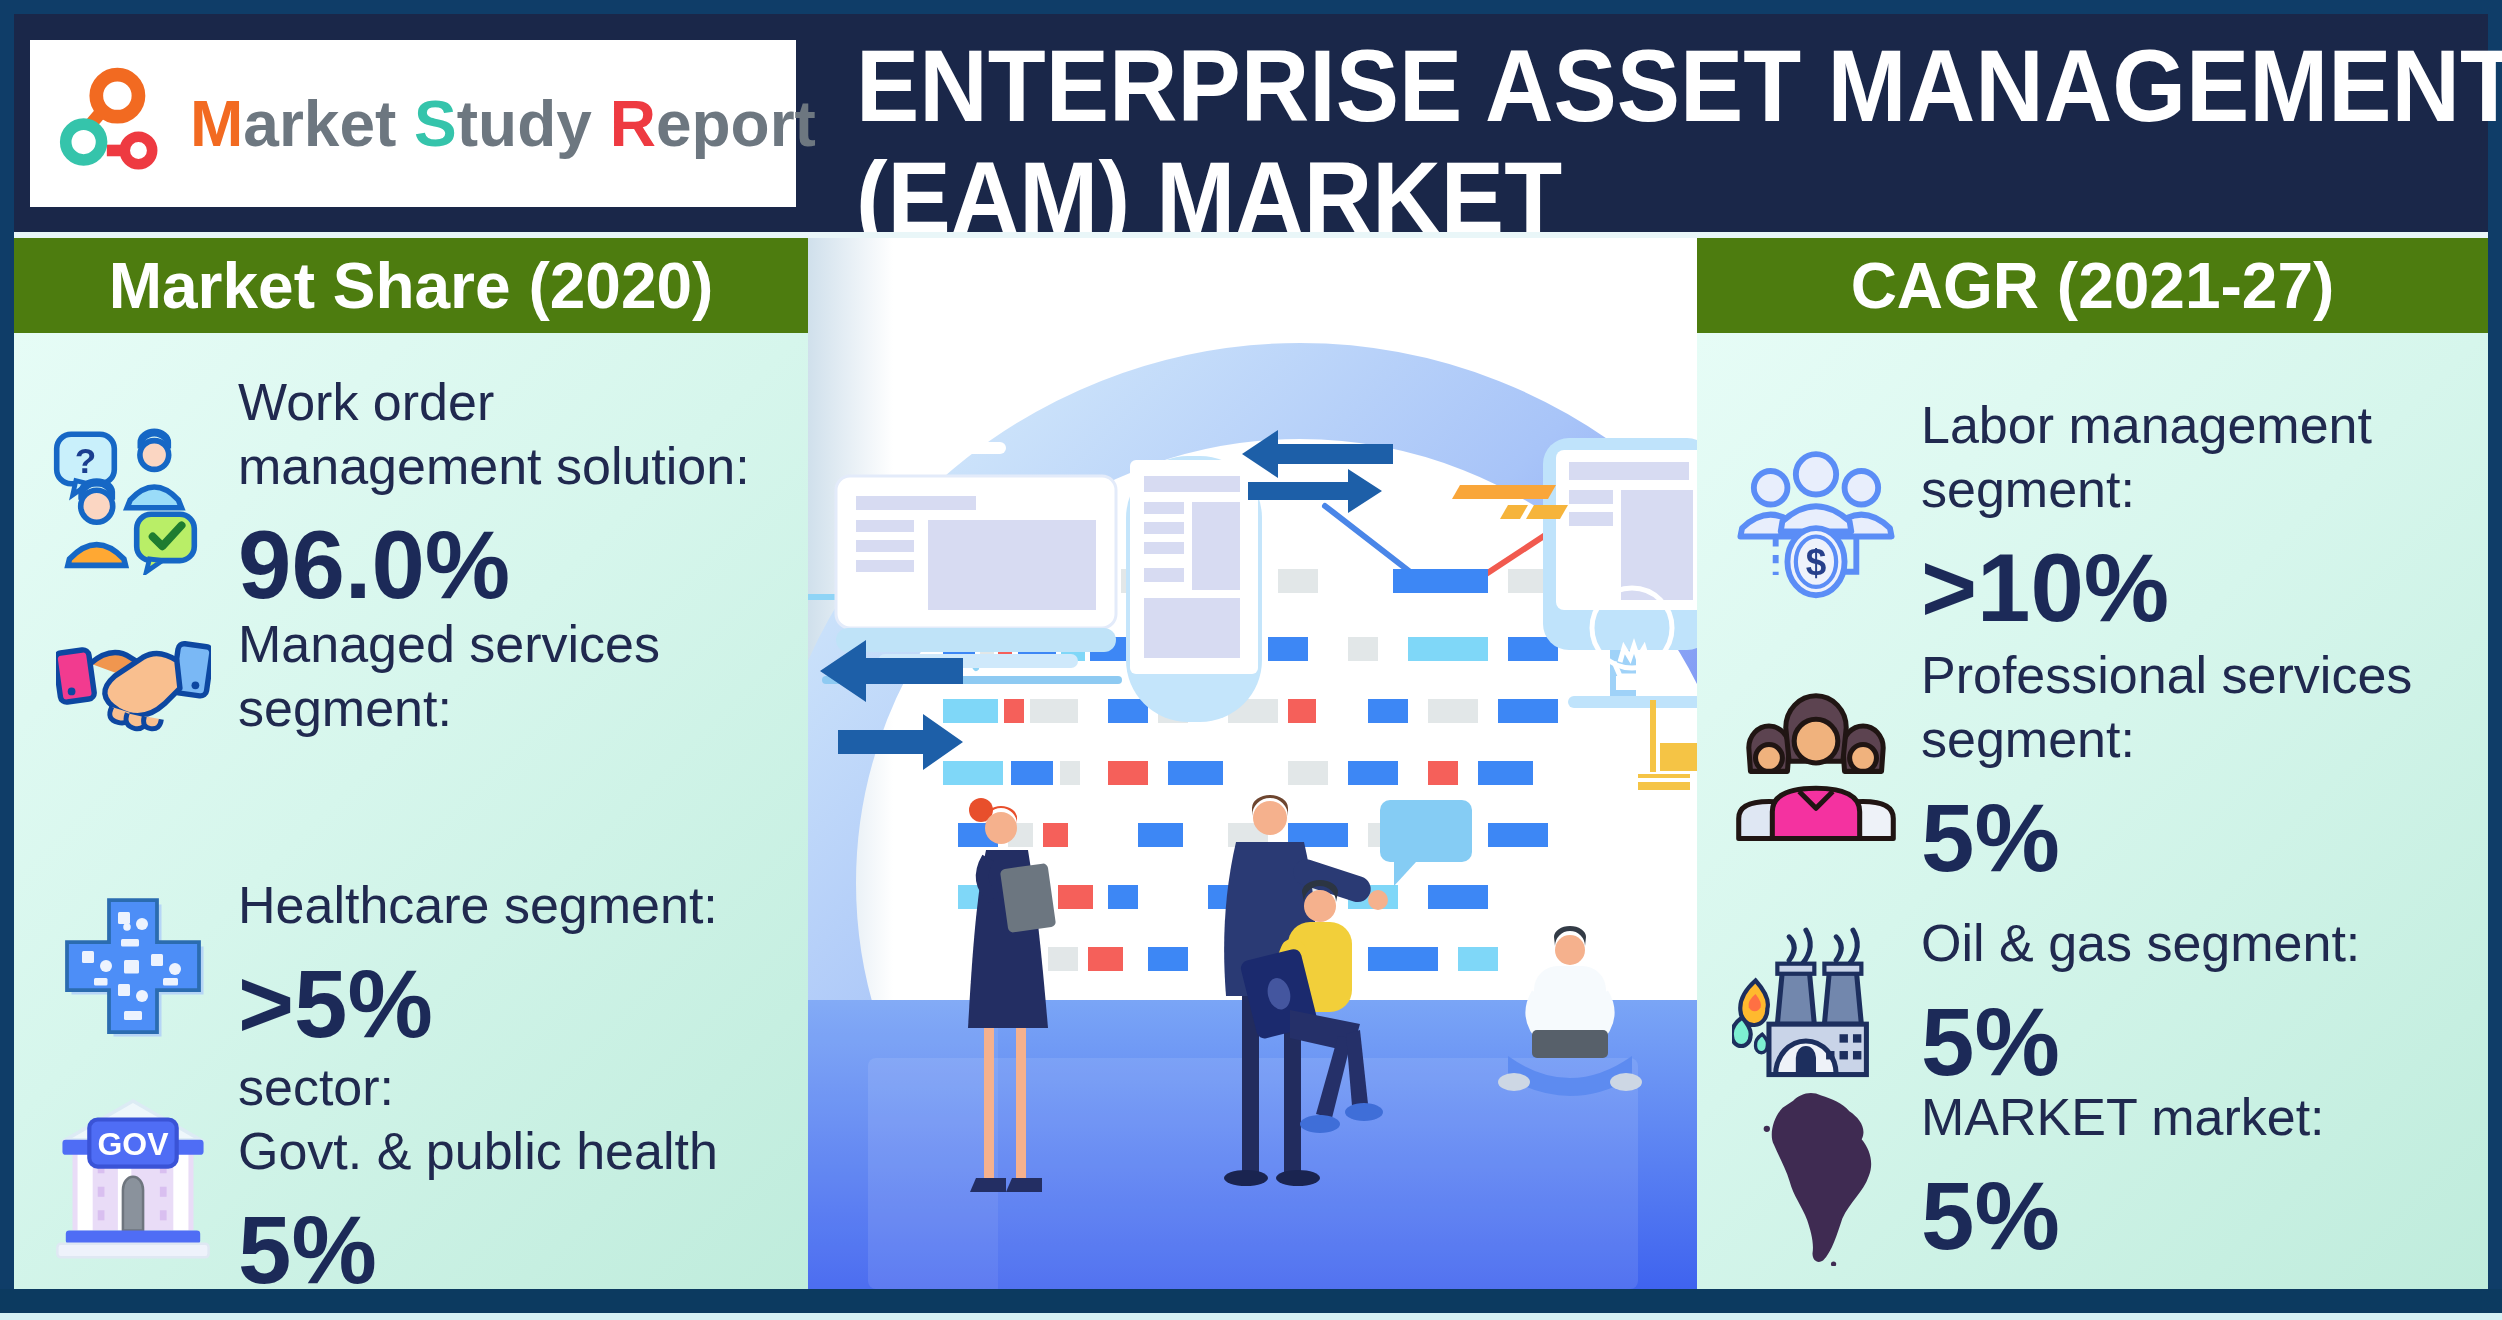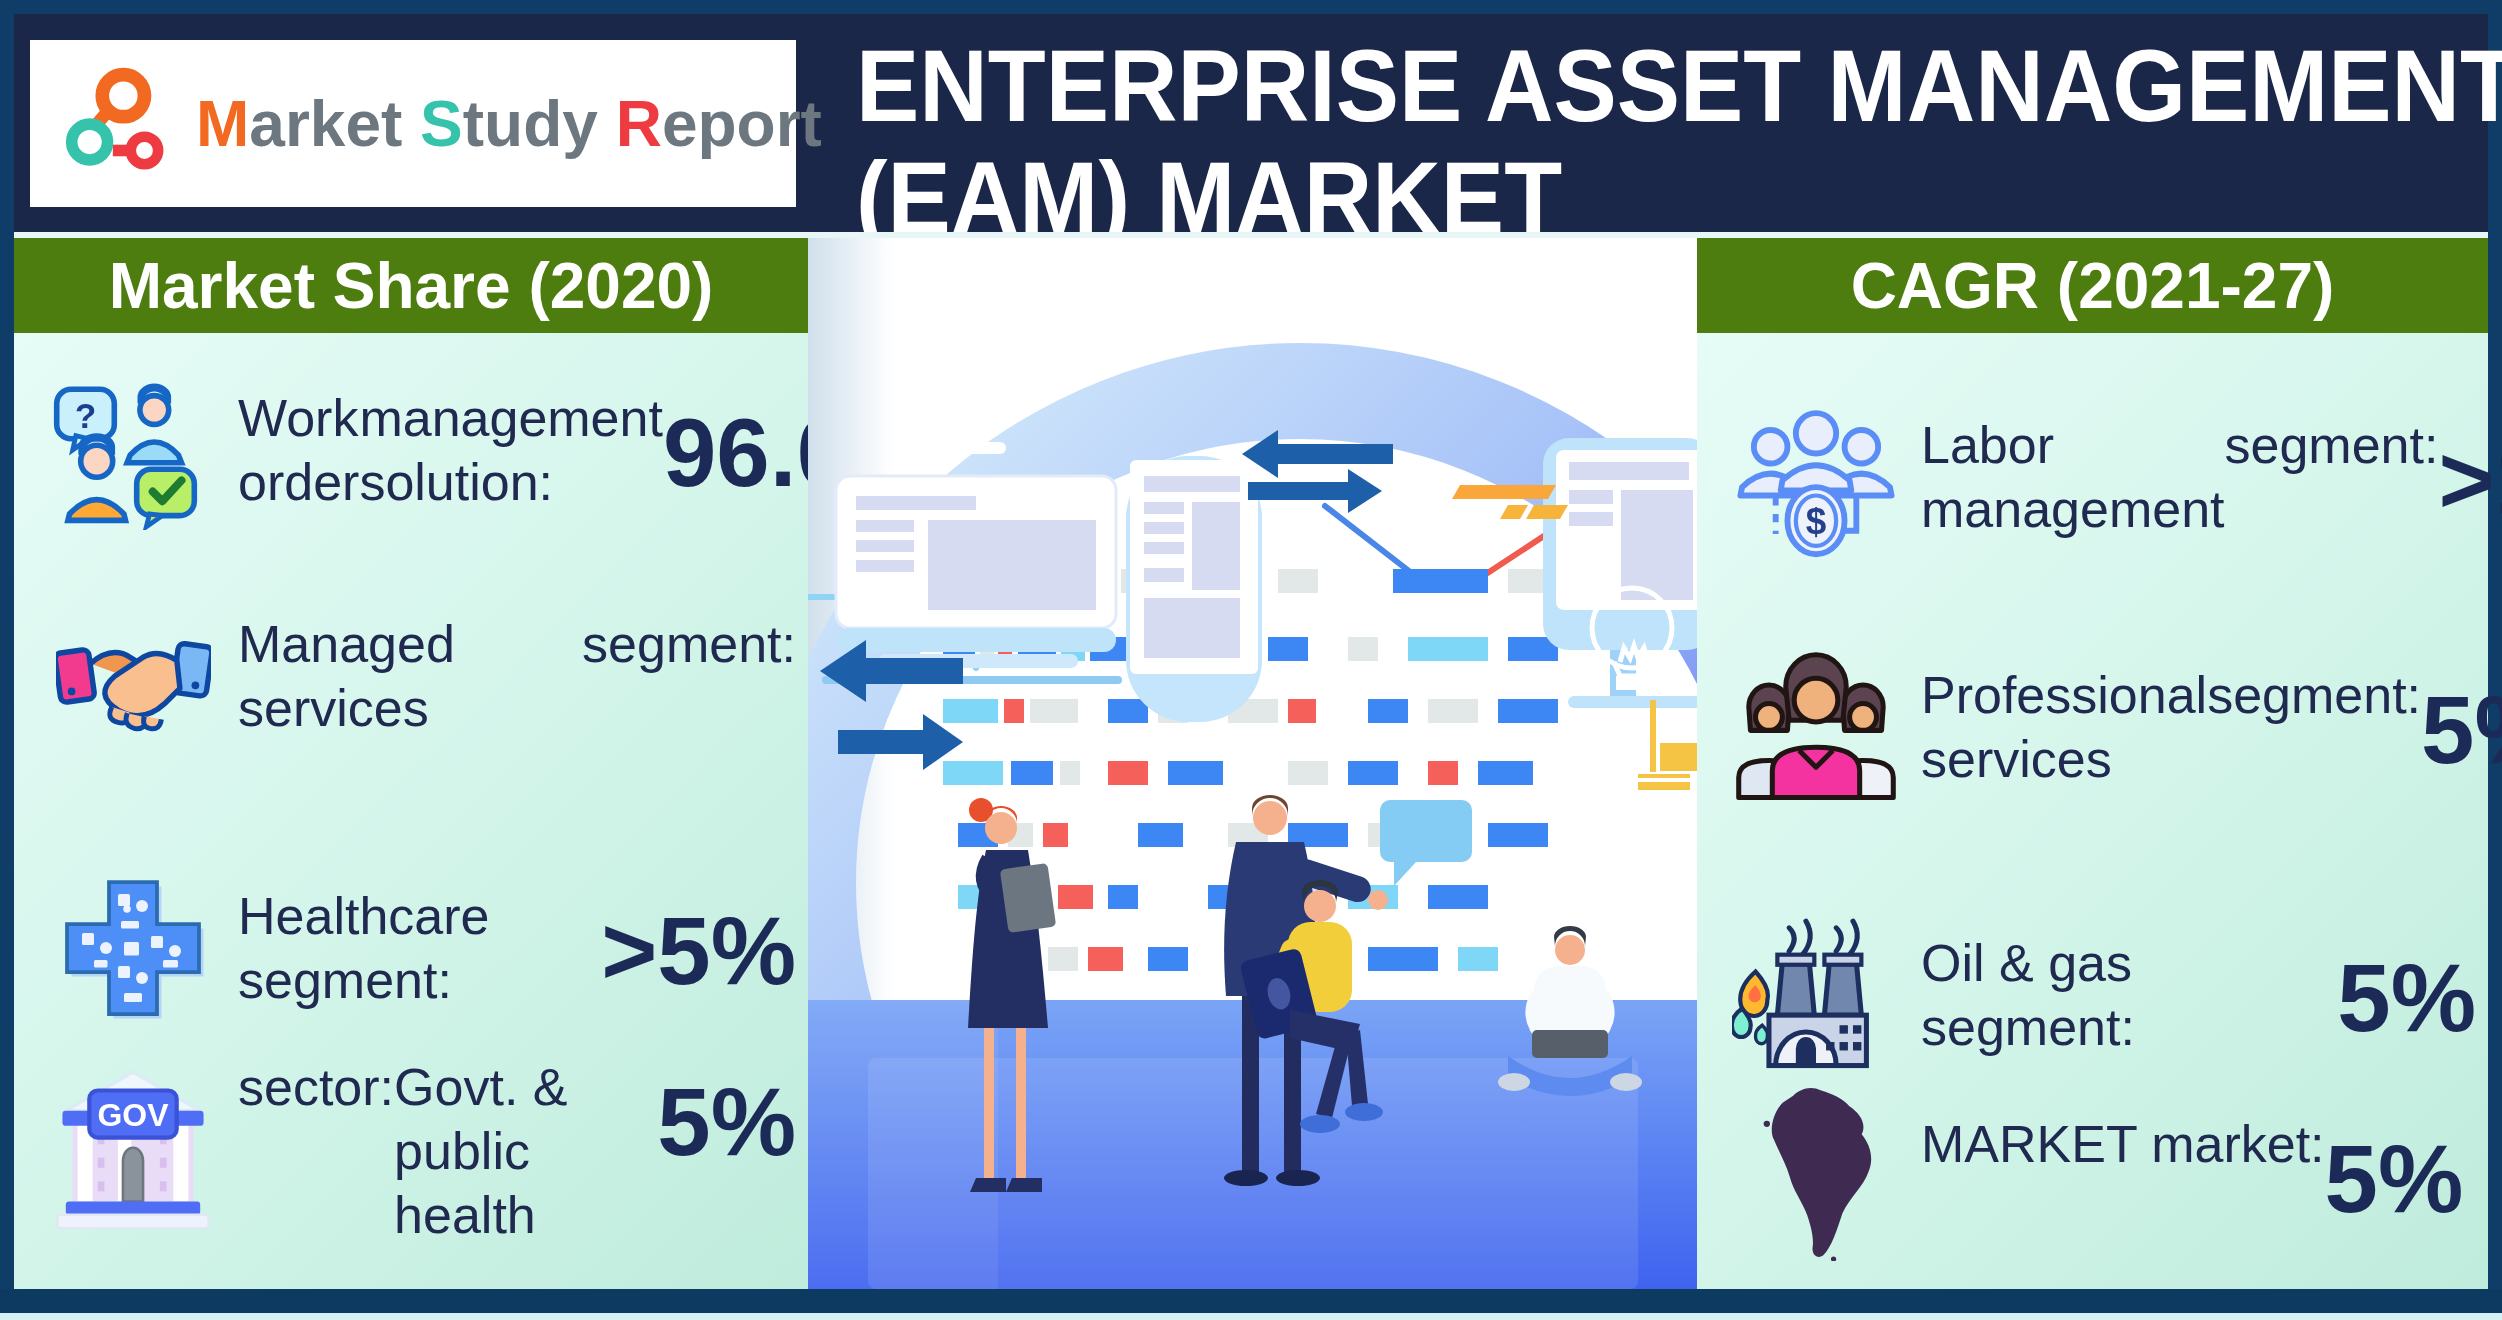--- a/index.html
+++ b/index.html
@@ -2,39 +2,39 @@
 <html><head>
 <meta charset="utf-8">
 <style>
   html,body{margin:0;padding:0;background:#0f3d68;}
   .poster{position:relative;width:2502px;height:1320px;background:#0f3d68;
           font-family:"Liberation Sans",sans-serif;overflow:hidden;}
 
   
   .headerband{position:absolute;left:14px;top:14px;width:2474px;height:218px;background:#1a2749;}
   .logobox{position:absolute;left:16px;top:26px;width:766px;height:167px;background:#ffffff;
-           display:flex;align-items:center;gap:22px;padding-left:28px;box-sizing:border-box;}
+           display:flex;align-items:center;gap:22px;padding-left:22px;box-sizing:border-box;}
   .logotext{font-size:64px;font-weight:bold;letter-spacing:0;color:#6d7780;white-space:nowrap;}
   .c-orange{color:#f26a21}.c-teal{color:#35c4ab}.c-red{color:#ee3a41}.c-gray{color:#6d7780}
   .maintitle{position:absolute;left:842px;top:16px;color:#ffffff;font-weight:800;
              font-size:102px;line-height:112px;letter-spacing:0px;
              transform:scaleX(.93);transform-origin:left top;white-space:nowrap;}
   .sepline{position:absolute;left:14px;top:232px;width:2474px;height:6px;background:#e9f6f8;}
 
   
   .panel{position:absolute;top:238px;height:1051px;}
   .panel.left{left:14px;width:794px;}
   .panel.right{left:1697px;width:791px;}
   .panel-header{height:95px;background:#4d7c0f;color:#ffffff;display:flex;align-items:center;
                 justify-content:center;font-size:64px;font-weight:bold;}
   .panel-body{position:absolute;top:95px;left:0;right:0;bottom:0;
               background:linear-gradient(135deg,#e6fcf6 0%,#d6f6ec 45%,#bfecdc 100%);}
   .row{position:absolute;left:30px;right:12px;display:flex;align-items:center;gap:16px;}
   .icon-col{flex:0 0 178px;display:flex;justify-content:center;align-items:center;}
-  .txt-col{display:flex;flex-direction:row;}
+  .txt-col{display:flex;flex-direction:column;}
   .lbl{font-size:52px;line-height:64px;color:#20294f;}
   .val{font-size:96px;font-weight:bold;color:#1c2a58;margin-top:12px;}
 
   
   .center{position:absolute;left:808px;top:238px;width:889px;height:1051px;background:#ffffff;overflow:hidden;}
 
   
   .footer{position:absolute;left:0;top:1289px;width:2502px;height:24px;background:#0c3a60;}
   .bottomedge{position:absolute;left:0;top:1313px;width:2502px;height:7px;background:#d6f1f5;}
 </style>

